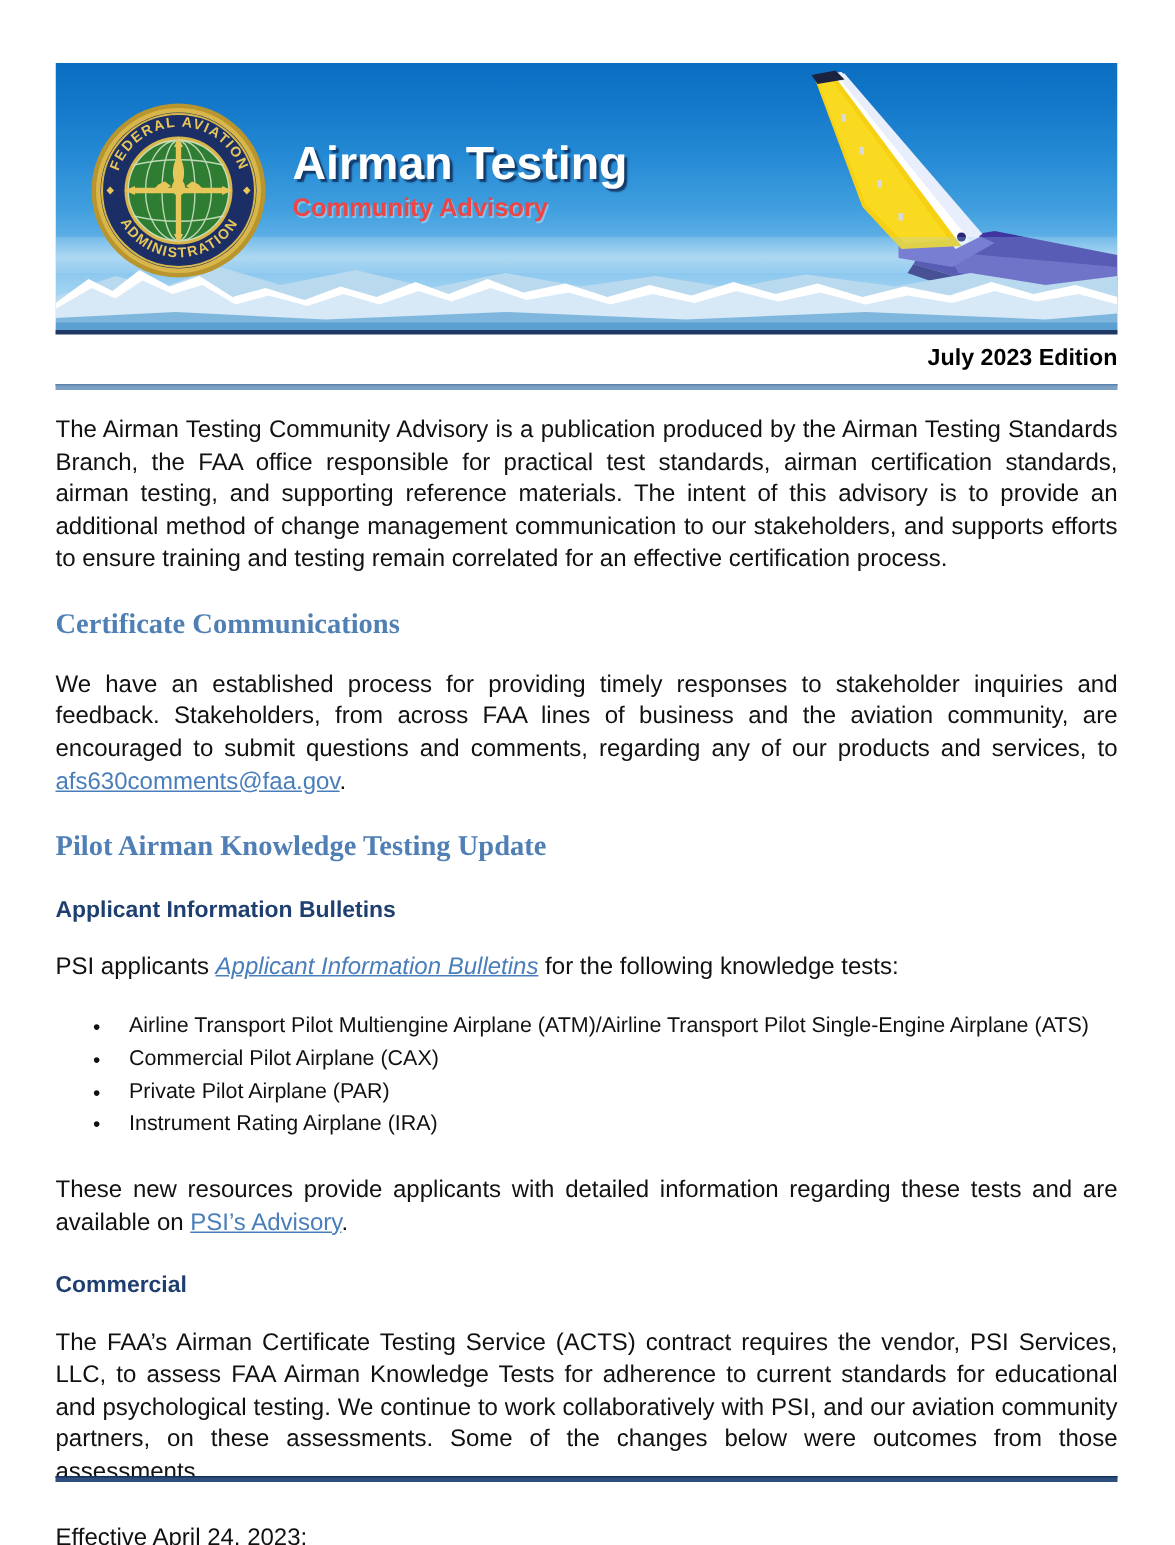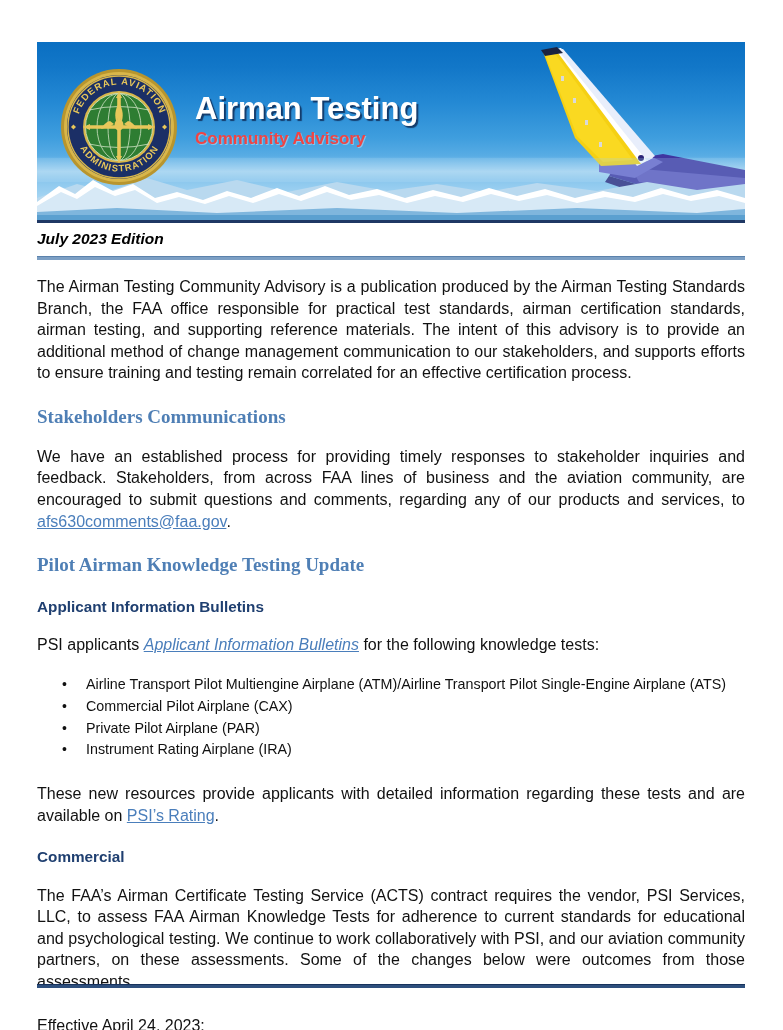--- a/index.html
+++ b/index.html
@@ -112,25 +112,24 @@
     height: 178px;
   }
   .winglet svg { display:block; width: 100%; height: 100%; }
 
   
   .edition {
     position: absolute;
     left: 37px;
     top: 230px;
     width: 708px;
-    text-align: left;
+    text-align: right;
     font-family: "Liberation Sans", sans-serif;
     font-size: 15.5px;
     font-weight: bold;
-    font-style: italic;
     color: #000000;
   }
   .rule-top {
     position: absolute;
     left: 37px;
     top: 256px;
     width: 708px;
     height: 3px;
     background: #7c9fc4;
     border-top: 1px solid #5b82ac;
@@ -326,21 +325,21 @@
 
   <div class="edition">July 2023 Edition</div>
   <div class="rule-top"></div>
 
   <div class="content">
 
     <p class="body">The Airman Testing Community Advisory is a publication produced by the Airman Testing Standards Branch, the FAA office responsible for practical test standards, airman certification standards, airman testing, and supporting reference materials. The intent of this advisory is to provide an additional method of change management communication to our stakeholders, and supports efforts to ensure training and testing remain correlated for an effective certification process.</p>
 
     <div class="gap-lg"></div>
 
-    <h1 class="sec">Stakeholders Communications</h1>
+    <h1 class="sec">Certificate Communications</h1>
 
     <div class="gap-md"></div>
 
     <p class="body"><span>We have an established process for providing timely responses to stakeholder inquiries and feedback. Stakeholders, from across FAA lines of business and the aviation community, are encouraged to submit questions and comments, regarding any of our products and services, to </span><a class="link" href="#">afs630comments@faa.gov</a><span>.</span></p>
 
     <div class="gap-lg"></div>
 
     <h1 class="sec">Pilot Airman Knowledge Testing Update</h1>
 
     <div class="gap-lg"></div>
@@ -355,21 +354,21 @@
 
     <ul class="bullets">
       <li>Airline Transport Pilot Multiengine Airplane (ATM)/Airline Transport Pilot Single-Engine Airplane (ATS)</li>
       <li>Commercial Pilot Airplane (CAX)</li>
       <li>Private Pilot Airplane (PAR)</li>
       <li>Instrument Rating Airplane (IRA)</li>
     </ul>
 
     <div class="gap-lg"></div>
 
-    <p class="body"><span>These new resources provide applicants with detailed information regarding these tests and are available on </span><a class="link" href="#">PSI’s Rating</a><span>.</span></p>
+    <p class="body"><span>These new resources provide applicants with detailed information regarding these tests and are available on </span><a class="link" href="#">PSI’s Advisory</a><span>.</span></p>
 
     <div class="gap-lg"></div>
 
     <h2 class="sub">Commercial</h2>
 
     <div class="gap-md"></div>
 
     <p class="body">The FAA’s Airman Certificate Testing Service (ACTS) contract requires the vendor, PSI Services, LLC, to assess FAA Airman Knowledge Tests for adherence to current standards for educational and psychological testing. We continue to work collaboratively with PSI, and our aviation community partners, on these assessments. Some of the changes below were outcomes from those assessments.</p>
 
     <div class="gap-lg"></div>

